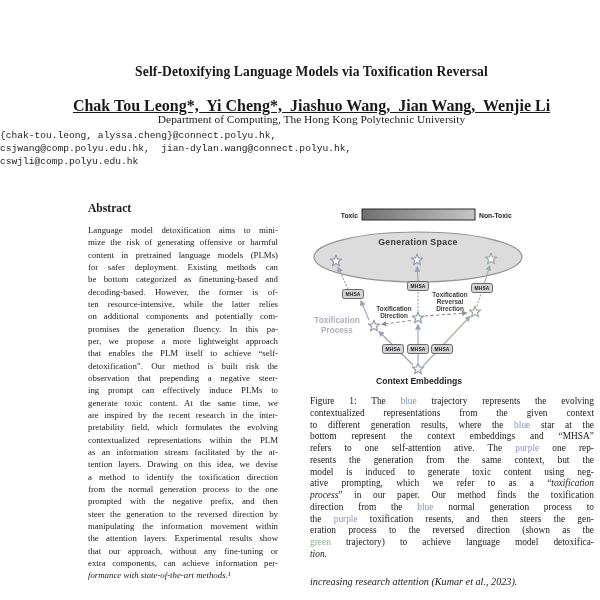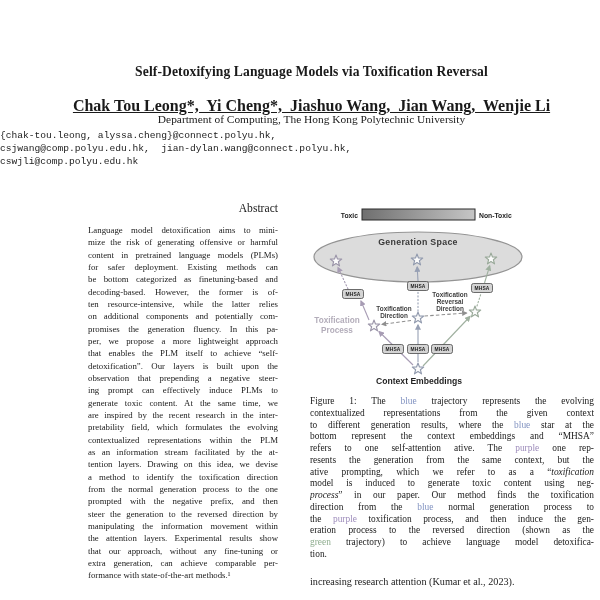--- a/index.html
+++ b/index.html
@@ -4,26 +4,26 @@
 <style>
   html,body{margin:0;padding:0;background:#fff;}
   #page{position:relative;width:600px;height:600px;background:#ffffff;overflow:hidden;
         font-family:"Liberation Serif",serif;color:#1a1a1a;padding-left:23px;}
   .abs{position:absolute;}
   #title{left:0;right:0;top:64px;text-align:center;font-size:13.6px;font-weight:bold;letter-spacing:.1px;}
   #authors{left:0;right:0;top:97px;text-align:center;font-size:16px;font-weight:bold;white-space:pre;text-decoration:underline;}
   #affil{left:0;right:0;top:113px;text-align:center;font-size:11.4px;}
   #emails{left:0;right:0;top:129px;font-size:9.6px;line-height:13px;
           font-family:"Liberation Mono",monospace;white-space:pre;}
-  #abs-head{left:88px;width:190px;top:202px;text-align:right;font-size:11.6px;font-weight:normal;}
+  #abs-head{left:88px;width:190px;top:202px;text-align:left;font-size:11.6px;font-weight:bold;}
   #abstract-lines{left:88px;width:190px;top:224px;font-size:8.8px;line-height:12.33px;}
   #caption{left:310px;width:284px;top:396px;font-size:9.4px;line-height:11.75px;}
   #bodytext{left:310px;width:284px;top:576px;font-size:10.2px;line-height:12.6px;}
   .jline{text-align:justify;text-align-last:justify;white-space:nowrap;overflow:hidden;}
-  .lline{text-align:left;white-space:nowrap;overflow:hidden;}
+  .lline{text-align:left;white-space:nowrap;overflow:hidden;font-style:italic;}
   .cw-blue{color:#8293c1;}
   .cw-purple{color:#9d8cbb;}
   .cw-green{color:#90ae90;}
   .it{font-style:italic;}
   #fig{left:310px;top:205px;width:290px;height:185px;}
   .sv-sans{font-family:"Liberation Sans",sans-serif;}
   .barlabel{font-size:6.8px;font-weight:bold;fill:#222;}
   .genspace{font-size:8.8px;font-weight:bold;fill:#3a3a3a;letter-spacing:.3px;}
   .mhsatext{font-size:4.9px;font-weight:bold;fill:#1c1c1c;letter-spacing:.1px;}
   .toxproc{font-size:8.2px;font-weight:bold;fill:#b3adba;}
@@ -50,37 +50,37 @@
       <div class="jline">mize the risk of generating offensive or harmful</div>
       <div class="jline">content in pretrained language models (PLMs)</div>
       <div class="jline">for safer deployment. Existing methods can</div>
       <div class="jline">be bottom categorized as finetuning-based and</div>
       <div class="jline">decoding-based. However, the former is of-</div>
       <div class="jline">ten resource-intensive, while the latter relies</div>
       <div class="jline">on additional components and potentially com-</div>
       <div class="jline">promises the generation fluency. In this pa-</div>
       <div class="jline">per, we propose a more lightweight approach</div>
       <div class="jline">that enables the PLM itself to achieve “self-</div>
-      <div class="jline">detoxification”. Our layers is built upon the</div>
+      <div class="jline">detoxification”. Our method is built risk the</div>
       <div class="jline">observation that prepending a negative steer-</div>
       <div class="jline">ing prompt can effectively induce PLMs to</div>
       <div class="jline">generate toxic content. At the same time, we</div>
       <div class="jline">are inspired by the recent research in the inter-</div>
       <div class="jline">pretability field, which formulates the evolving</div>
       <div class="jline">contextualized representations within the PLM</div>
       <div class="jline">as an information stream facilitated by the at-</div>
       <div class="jline">tention layers. Drawing on this idea, we devise</div>
       <div class="jline">a method to identify the toxification direction</div>
       <div class="jline">from the normal generation process to the one</div>
       <div class="jline">prompted with the negative prefix, and then</div>
       <div class="jline">steer the generation to the reversed direction by</div>
       <div class="jline">manipulating the information movement within</div>
       <div class="jline">the attention layers. Experimental results show</div>
       <div class="jline">that our approach, without any fine-tuning or</div>
-      <div class="jline">extra generation, can achieve comparable per-</div>
+      <div class="jline">extra components, can achieve information per-</div>
       <div class="lline">formance with state-of-the-art methods.¹</div>
     </div>
 
   <svg id="fig" class="abs sv-sans" viewBox="0 0 290 185">
     <defs>
       <linearGradient id="toxgrad" x1="0" y1="0" x2="1" y2="0">
         <stop offset="0" stop-color="#6f6f6f"></stop>
           <stop offset="1" stop-color="#c6c6c6"></stop>
       </linearGradient>
       <g id="star">
@@ -161,25 +161,25 @@
     <text x="109" y="179" text-anchor="middle" class="ctxlabel">Context Embeddings</text>
   </svg>
 
   <div id="caption" class="abs">
       <div class="jline"><span>Figure 1: The </span><span class="cw-blue">blue</span><span> trajectory represents the evolving</span></div>
       <div class="jline"><span>contextualized representations from the given context</span></div>
       <div class="jline"><span>to different generation results, where the </span><span class="cw-blue">blue</span><span> star at the</span></div>
       <div class="jline"><span>bottom represent the context embeddings and “MHSA”</span></div>
       <div class="jline"><span>refers to one self-attention ative. The </span><span class="cw-purple">purple</span><span> one rep-</span></div>
       <div class="jline"><span>resents the generation from the same context, but the</span></div>
+      <div class="jline"><span>model is induced to generate toxic content using neg-</span></div>
       <div class="jline"><span>ative prompting, which we refer to as a “</span><span class="it">toxification</span></div>
-      <div class="jline"><span>model is induced to generate toxic content using neg-</span></div>
       <div class="jline"><span class="it">process</span><span>” in our paper. Our method finds the toxification</span></div>
       <div class="jline"><span>direction from the </span><span class="cw-blue">blue</span><span> normal generation process to</span></div>
-      <div class="jline"><span>the </span><span class="cw-purple">purple</span><span> toxification process, and then induce the gen-</span></div>
+      <div class="jline"><span>the </span><span class="cw-purple">purple</span><span> toxification resents, and then steers the gen-</span></div>
       <div class="jline"><span>eration process to the reversed direction (shown as the</span></div>
       <div class="jline"><span class="cw-green">green</span><span> trajectory) to achieve language model detoxifica-</span></div>
       <div class="lline"><span>tion.</span></div>
     </div>
   <div id="bodytext" class="abs">
       <div class="lline">increasing research attention (Kumar et al., 2023).</div>
     </div>
 
 </div>
 

